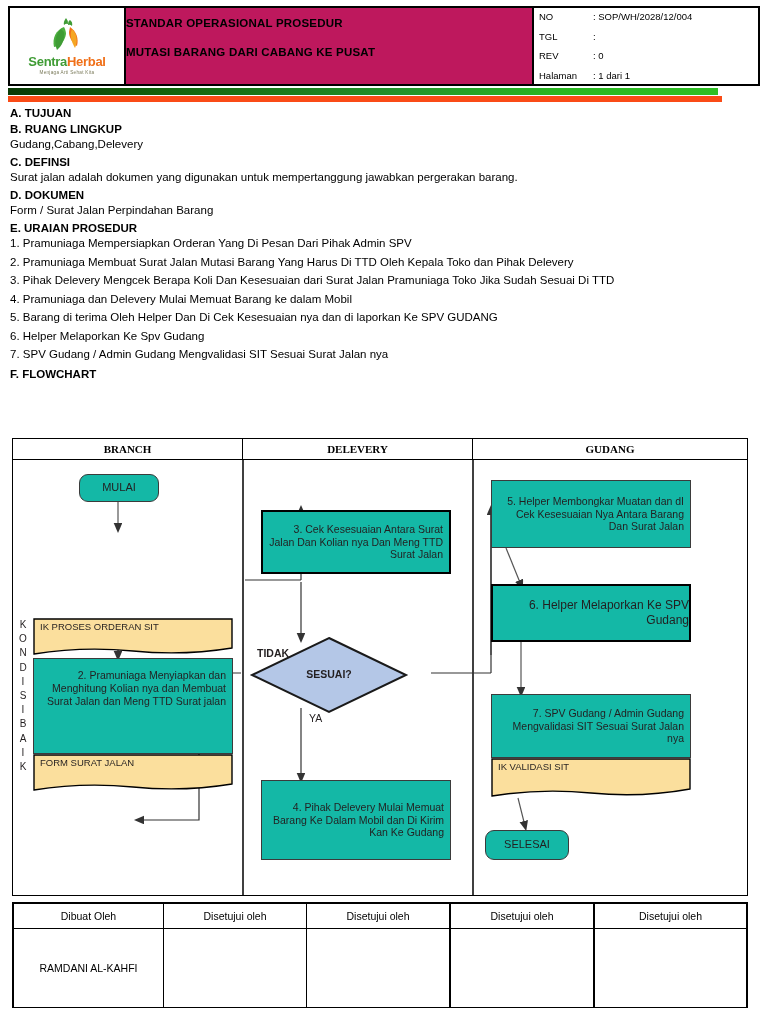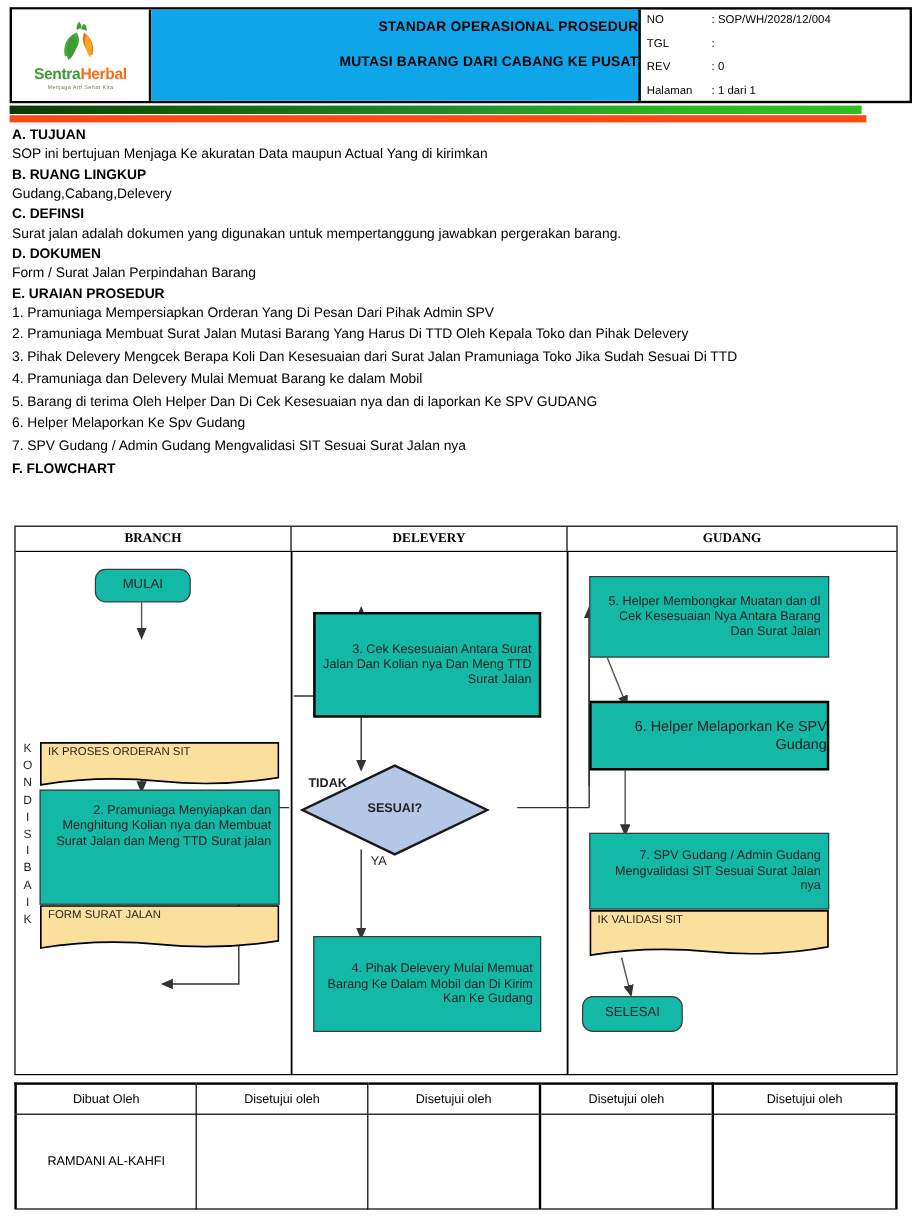--- a/index.html
+++ b/index.html
@@ -53,26 +53,26 @@
   .logo-tag {
     font-size: 4.6px;
     color: #7a7a5a;
     letter-spacing: 0.3px;
     margin-top: 2px;
     white-space: nowrap;
   }
 
   .title-cell {
     flex: 1;
-    background: #0ea5e9;
+    background: #be185d;
     border-right: 2px solid #000;
     box-sizing: border-box;
     display: flex;
     flex-direction: column;
-    align-items: flex-end;
+    align-items: flex-start;
     padding-top: 9px;
   }
   .title-line1 {
     font-size: 11.5px;
     font-weight: bold;
     letter-spacing: 0.2px;
   }
   .title-line2 {
     font-size: 11.5px;
     font-weight: bold;
@@ -297,21 +297,20 @@
       <span class="meta-val">: 1 dari 1</span>
     </div>
   </div>
 </div>
 
 <div class="bar-green"></div>
 <div class="bar-orange"></div>
 
 <div class="doc-body">
   <p class="sec-head">A. TUJUAN</p>
-  <p class="sec-text">SOP ini bertujuan Menjaga Ke akuratan Data maupun Actual Yang di kirimkan</p>
 
   <p class="sec-head">B. RUANG LINGKUP</p>
   <p class="sec-text">Gudang,Cabang,Delevery</p>
 
   <p class="sec-head">C. DEFINSI</p>
   <p class="sec-text">Surat jalan adalah dokumen yang digunakan untuk mempertanggung jawabkan pergerakan barang.</p>
 
   <p class="sec-head">D. DOKUMEN</p>
   <p class="sec-text">Form / Surat Jalan Perpindahan Barang</p>
 
@@ -394,21 +393,21 @@
 
     <div class="node rect" style="left:20px; top:198px; width:200px; height:96px; padding:0 6px; align-items:flex-start; padding-top:10px;">2. Pramuniaga Menyiapkan dan Menghitung Kolian nya dan Membuat Surat Jalan dan Meng TTD Surat jalan</div>
 
     <div class="doc-shape" style="left:20px; top:294px; width:200px; height:38px;">
       <svg width="200" height="38" viewBox="0 0 200 38" preserveAspectRatio="none">
         <path d="M1,1 L199,1 L199,30 Q150,38 100,33 Q50,28 1,36 Z" fill="#FBDF9D" stroke="#000" stroke-width="1.4"></path>
       </svg>
       <span>FORM SURAT JALAN</span>
     </div>
 
-    <div class="node rect-thick" style="left:248px; top:50px; width:190px; height:88px; padding:0 6px;">3. Cek Kesesuaian Antara Surat Jalan Dan Kolian nya Dan Meng TTD Surat Jalan</div>
+    <div class="node rect-thick" style="left:248px; top:50px; width:190px; height:64px; padding:0 6px;">3. Cek Kesesuaian Antara Surat Jalan Dan Kolian nya Dan Meng TTD Surat Jalan</div>
 
     <svg style="position:absolute; left:236px; top:176px;" width="160" height="78">
       <polygon points="80,2 157,39 80,76 3,39" fill="#B4C7E7" stroke="#1a1a1a" stroke-width="2"></polygon>
     </svg>
     <div class="diamond-text" style="left:266px; top:208px; width:100px;">SESUAI?</div>
     <div class="diamond-label" style="left:244px; top:187px;">TIDAK</div>
     <div class="diamond-label" style="left:296px; top:252px; font-weight:normal;">YA</div>
 
     <div class="node rect" style="left:248px; top:320px; width:190px; height:80px; padding:0 6px;">4. Pihak Delevery Mulai Memuat Barang Ke Dalam Mobil dan Di Kirim Kan Ke Gudang</div>
 

